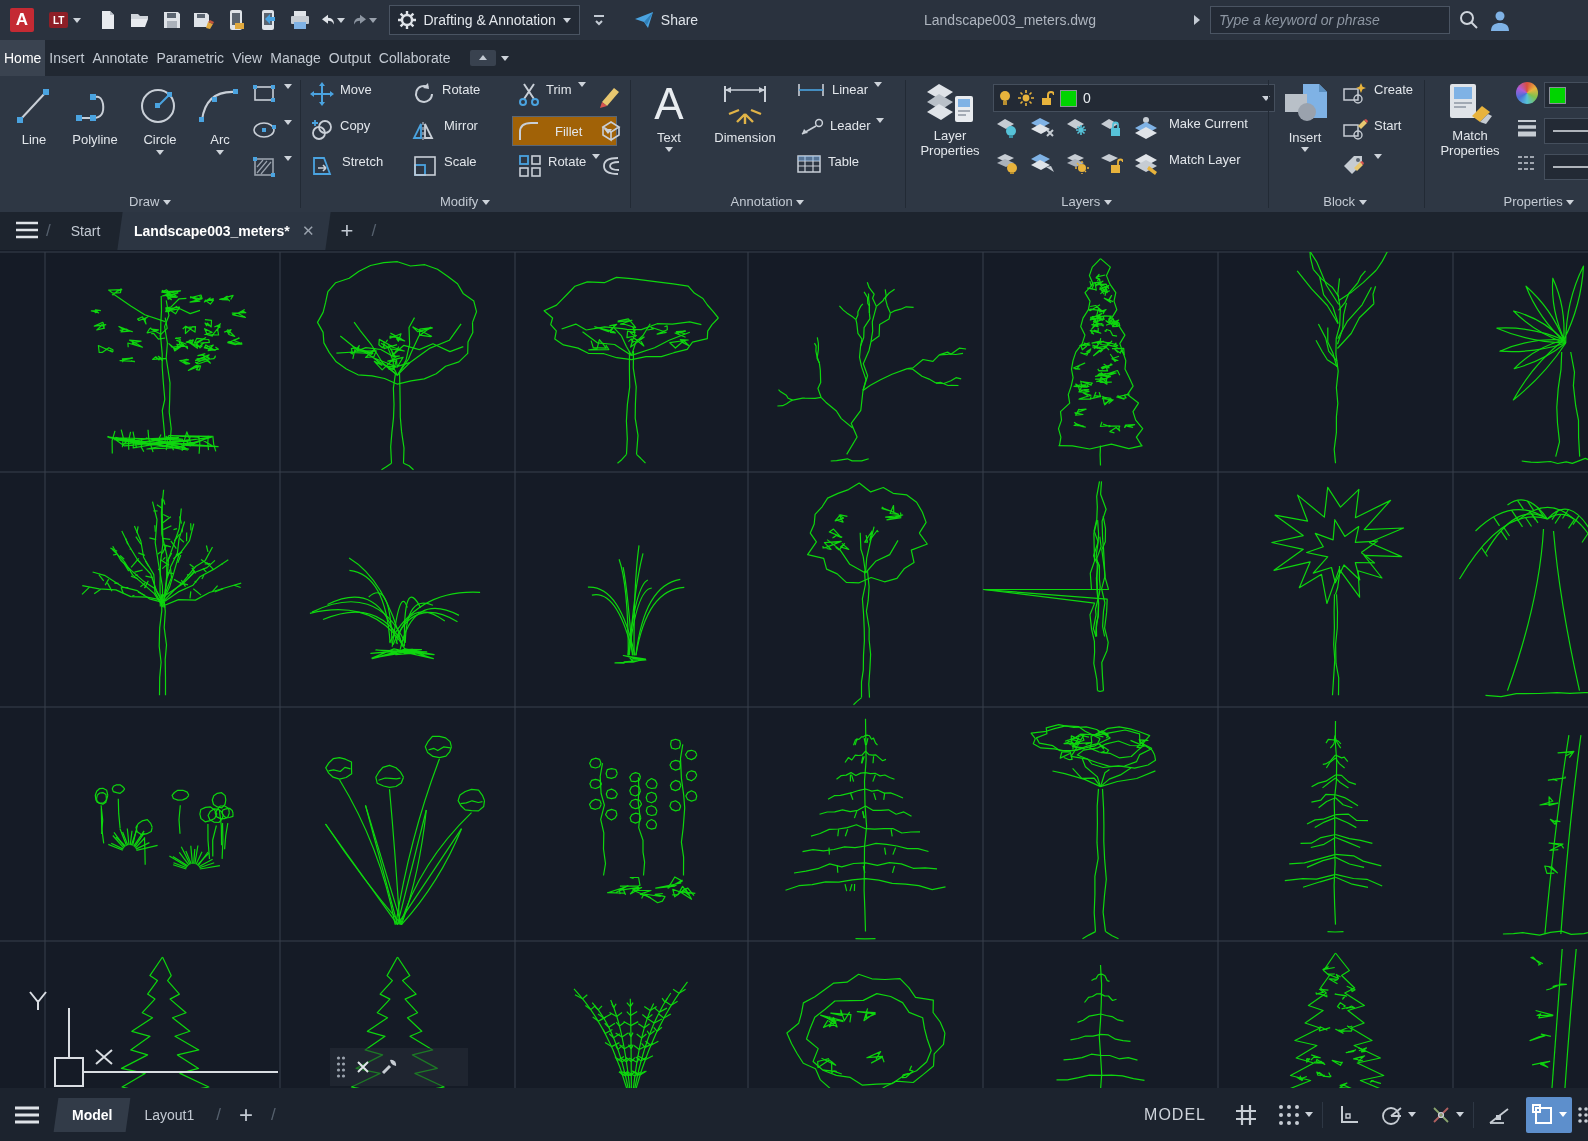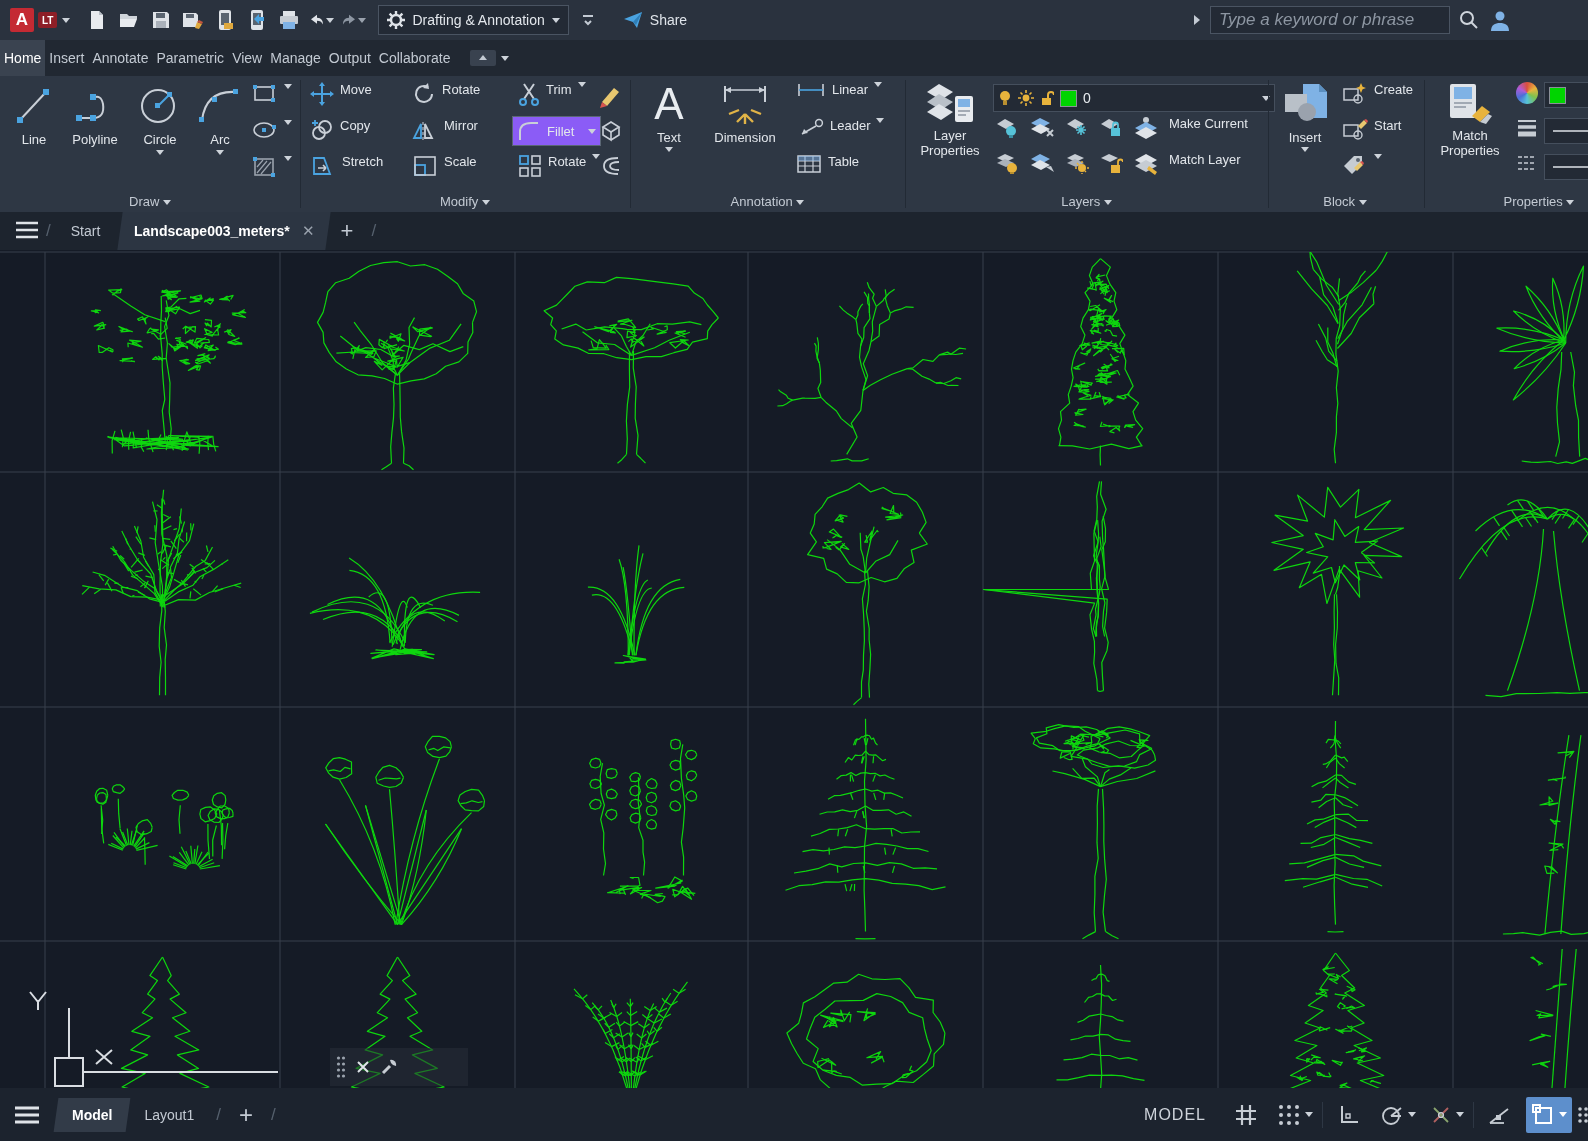--- a/index.html
+++ b/index.html
@@ -9,47 +9,47 @@
   .cr{width:0;height:0;border-left:4px solid transparent;border-right:4px solid transparent;
       border-top:5px solid #cdd3da;display:inline-block;vertical-align:middle;}
   .cr.dim{border-top-color:#9aa2ad}
   
   #titlebar{position:absolute;left:0;top:0;width:1588px;height:40px;background:#2a323e;
             display:flex;align-items:center;}
   .logo{display:flex;align-items:center;margin-left:10px;cursor:pointer}
   .logo-a{background:#c42a33;color:#fff;font-weight:bold;font-size:17px;width:24px;height:24px;
           display:flex;align-items:center;justify-content:center;border-radius:2px}
   .logo-lt{background:#8e1f27;color:#fff;font-weight:bold;font-size:10px;height:16px;padding:0 4px;
-           display:flex;align-items:center;margin-left:4px;border-radius:2px}
+           display:flex;align-items:center;margin-left:15px;border-radius:2px}
   .qbar{display:flex;align-items:center;gap:6px;margin-left:14px}
   .qicon{width:26px;height:26px;display:flex;align-items:center;justify-content:center;border-radius:2px}
   #workspace{display:flex;align-items:center;gap:7px;border:1px solid #4a5462;height:28px;
              padding:0 8px;margin-left:12px;background:#232a35;font-size:14px;color:#e3e7ec}
   #share{display:flex;align-items:center;gap:7px;margin-left:22px;font-size:14px;color:#dfe4ea}
   #doc-title{position:absolute;left:830px;top:0;width:360px;height:40px;display:flex;align-items:center;
              justify-content:center;font-size:14px;color:#aeb5bf}
   #search-wrap{position:absolute;right:78px;top:6px;display:flex;align-items:center}
   #search-input{width:222px;height:26px;background:#232a35;border:1px solid #4a5462;color:#cfd5dc;
-                font-style:italic;font-size:17px;padding:0 8px;outline:none;font-family:"Liberation Sans",sans-serif}
+                font-style:italic;font-size:14px;padding:0 8px;outline:none;font-family:"Liberation Sans",sans-serif}
   #search-input::placeholder{color:#8d96a2;font-style:italic}
   
   #ribbon-tabs{position:absolute;left:0;top:40px;width:1588px;height:36px;background:#212832;
                display:flex;align-items:stretch;font-size:14px}
   .rtab{display:flex;align-items:center;padding:0 4px;color:#c3cad3;cursor:pointer}
   .rtab.active{background:#3a4350;color:#fff}
   #ribbon-min{display:flex;align-items:center;gap:5px;margin-left:8px;padding:0 8px}
   
   #ribbon{position:absolute;left:0;top:76px;width:1588px;height:136px;background:#2e3744;overflow:hidden}
   .panel{position:absolute;top:0;height:136px}
   .panel .plabel{position:absolute;left:0;bottom:3px;width:100%;text-align:center;font-size:13px;color:#c3cad3}
   .pdiv{position:absolute;top:4px;width:1px;height:128px;background:#222a35}
   .bigbtn{position:absolute;display:flex;flex-direction:column;align-items:center;cursor:pointer;color:#e2e6eb}
   .bigbtn .blabel{font-size:13px;margin-top:2px;text-align:center;line-height:15px}
   .rowbtn{position:absolute;display:flex;align-items:flex-start;gap:6px;font-size:13px;color:#e2e6eb;cursor:pointer;height:26px}
-  .fillet-hi{border:1px solid #5a6675;background:#8b5cf6;padding:1px 4px;display:flex;align-items:center;gap:6px}
+  .fillet-hi{border:1px solid #5a6675;background:#a16207;padding:1px 4px;display:flex;align-items:center;gap:14px}
   #layer-combo{position:absolute;left:88px;top:8px;width:272px;height:26px;background:#232a35;
                border:1px solid #454f5d;display:flex;align-items:center;gap:6px;padding:0 4px;font-size:14px;color:#e8ecf0}
   .swatch{width:15px;height:15px;background:#00d400;border:1px solid #8b9099}
   
   #filetabs{position:absolute;left:0;top:212px;width:1588px;height:38px;background:#1d242e;
             display:flex;align-items:stretch;font-size:14px}
   .ft-sep{color:#55606d;display:flex;align-items:center;font-size:17px;padding:0 6px}
   .ftab{display:flex;align-items:center;padding:0 14px;color:#c3cad3;cursor:pointer}
   .ftab.active{background:#2c3542;color:#fff;font-weight:bold;transform:skewX(-8deg);margin-left:6px}
   .ftab.active>*{transform:skewX(8deg)}
@@ -166,20 +166,21 @@
         <path d="M2 3h10M4 8l3 3 3-3" stroke="#c3cad3" stroke-width="2" fill="none"></path>
       </svg>
   </div>
   <div id="share">
     <svg width="20" height="18" viewBox="0 0 20 18">
       <path d="M1 8L19 1l-5 16-4-6z" fill="#4aa3e0"></path>
         <path d="M10 11l9-10-6 13z" fill="#2f7fb8"></path>
     </svg>
     <span>Share</span>
   </div>
+  <div id="doc-title">Landscape003_meters.dwg</div>
   <div id="search-wrap">
     <svg width="10" height="14" viewBox="0 0 10 14" style="margin-right:8px">
       <path d="M2 2l6 5-6 5z" fill="#c3cad3"></path>
     </svg>
     <input id="search-input" placeholder="Type a keyword or phrase" style="">
     <svg width="22" height="22" viewBox="0 0 22 22" style="margin-left:8px">
       <circle cx="9" cy="9" r="6" fill="none" stroke="#cfd5dc" stroke-width="2"></circle>
         <path d="M13.5 13.5L19 19" stroke="#cfd5dc" stroke-width="2"></path>
     </svg>
     <svg width="20" height="22" viewBox="0 0 20 22" style="margin-left:10px">

